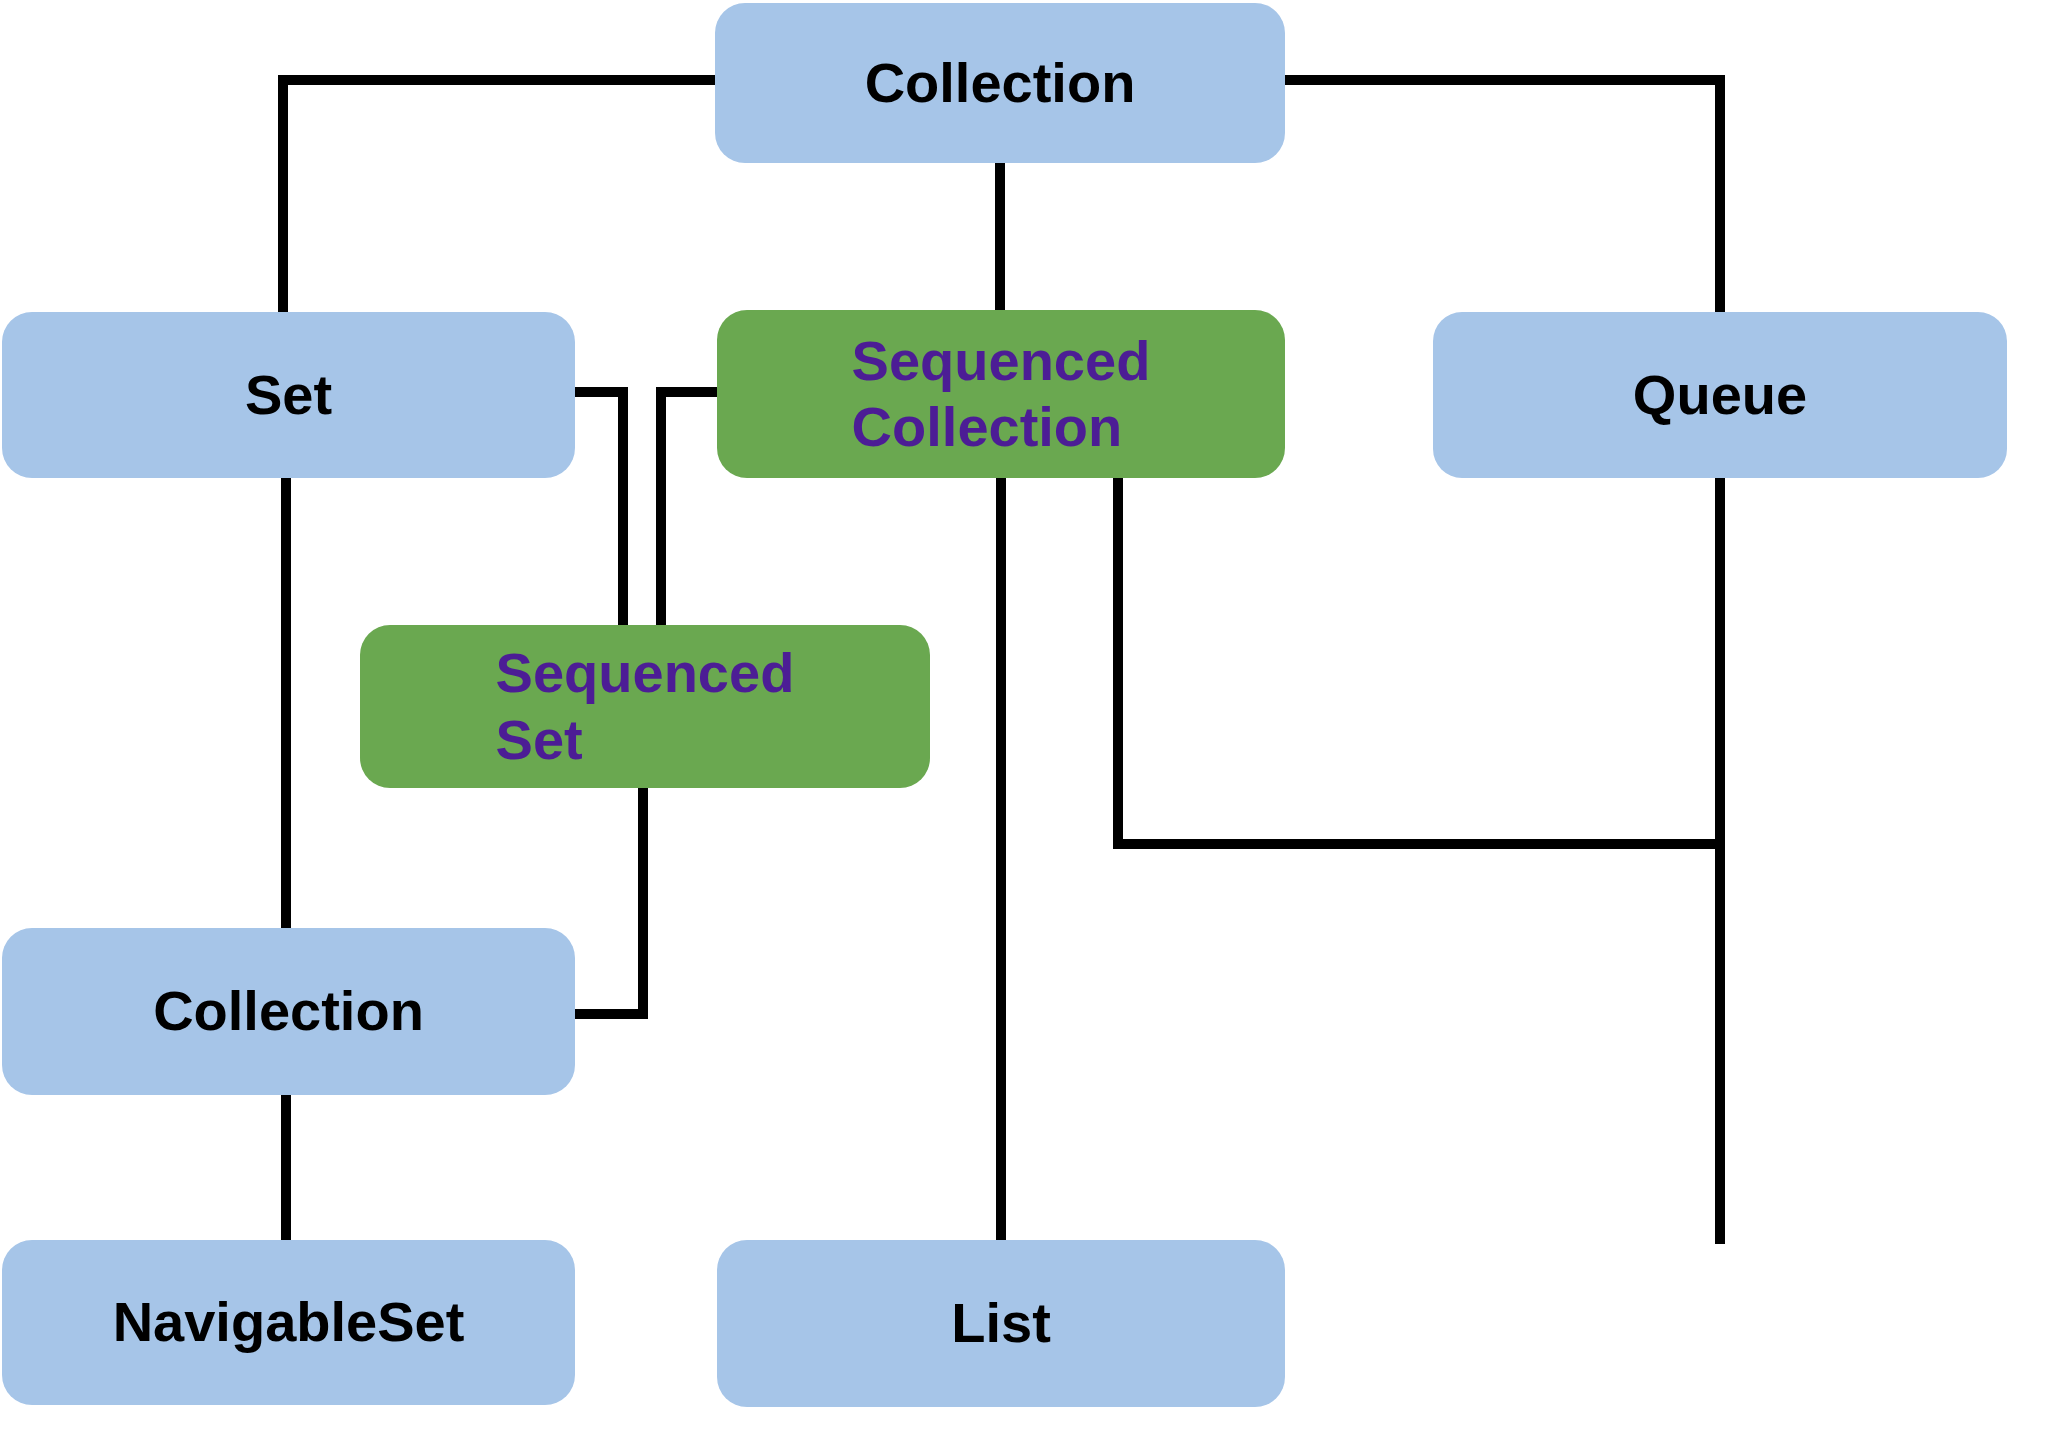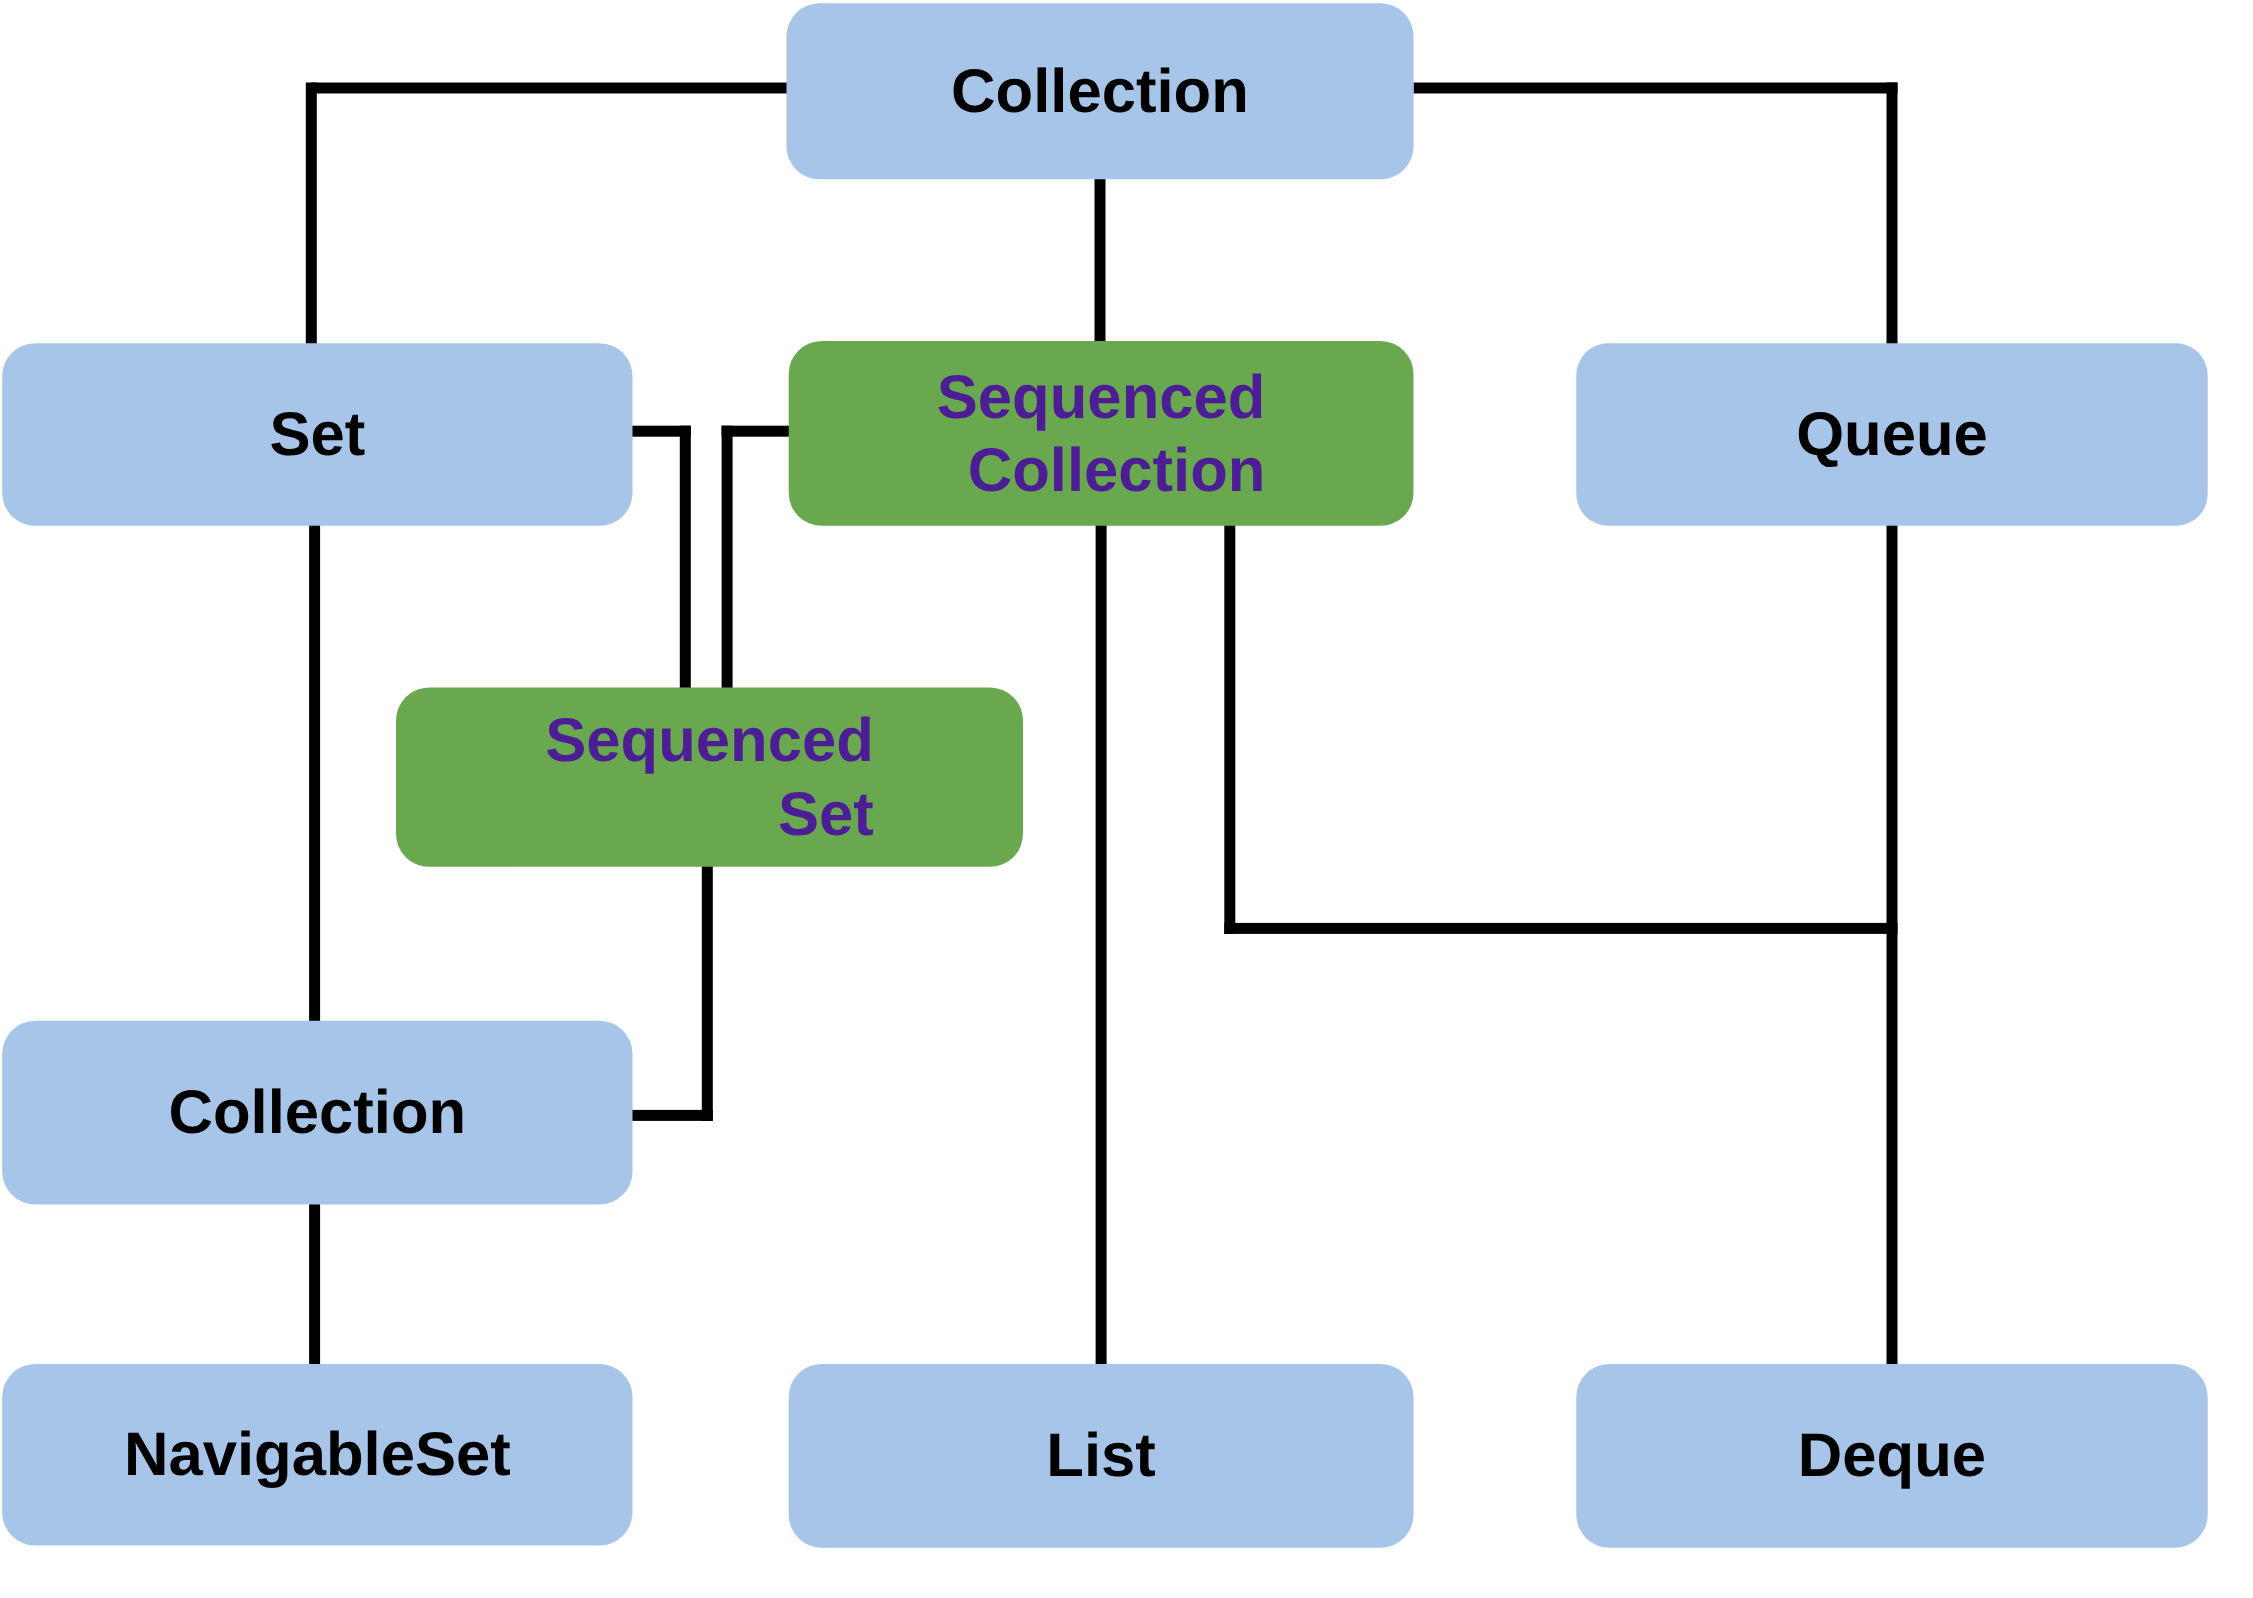--- a/index.html
+++ b/index.html
@@ -20,21 +20,21 @@
     background: #000000;
     z-index: 1;
   }
   .node {
     position: absolute;
     z-index: 2;
     border-radius: 30px;
     display: flex;
     align-items: center;
     justify-content: center;
-    text-align: right;
+    text-align: left;
     font-weight: bold;
     font-size: 56px;
     line-height: 1.18;
     white-space: pre-line;
     letter-spacing: 0px;
   }
   .node.blue {
     background: #a6c5e8;
     color: #000000;
   }
@@ -76,15 +76,14 @@
 
   <div class="node green" style="left:360px;  top:625px;  width:570px; height:163px;">Sequenced
 Set</div>
 
   <div class="node blue" style="left:2px;    top:928px;  width:573px; height:167px;">Collection</div>
 
   <div class="node blue" style="left:2px;    top:1240px; width:573px; height:165px;">NavigableSet</div>
 
   <div class="node blue" style="left:717px;  top:1240px; width:568px; height:167px;">List</div>
 
-  <div class="node blue" style="left:1433px; top:1240px; width:574px; height:167px;">Deque</div>
 
 </div>
 
 </body></html>

